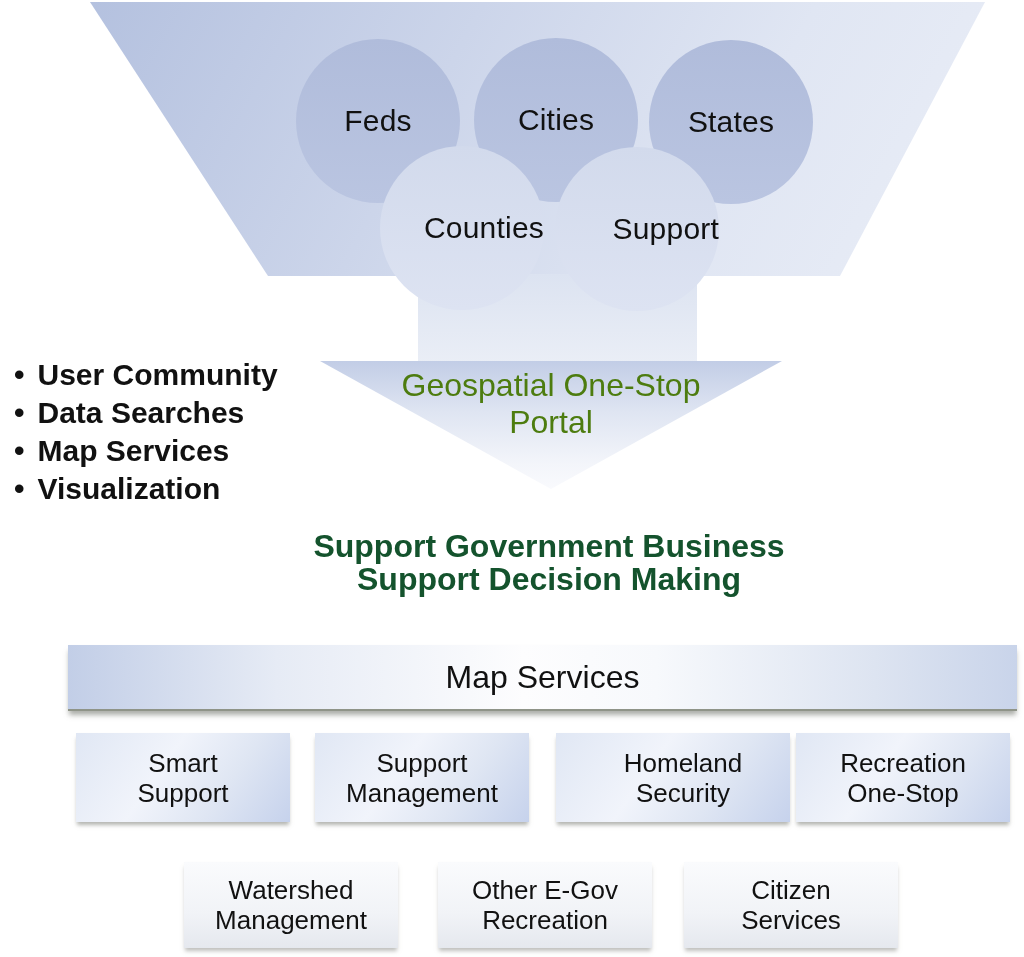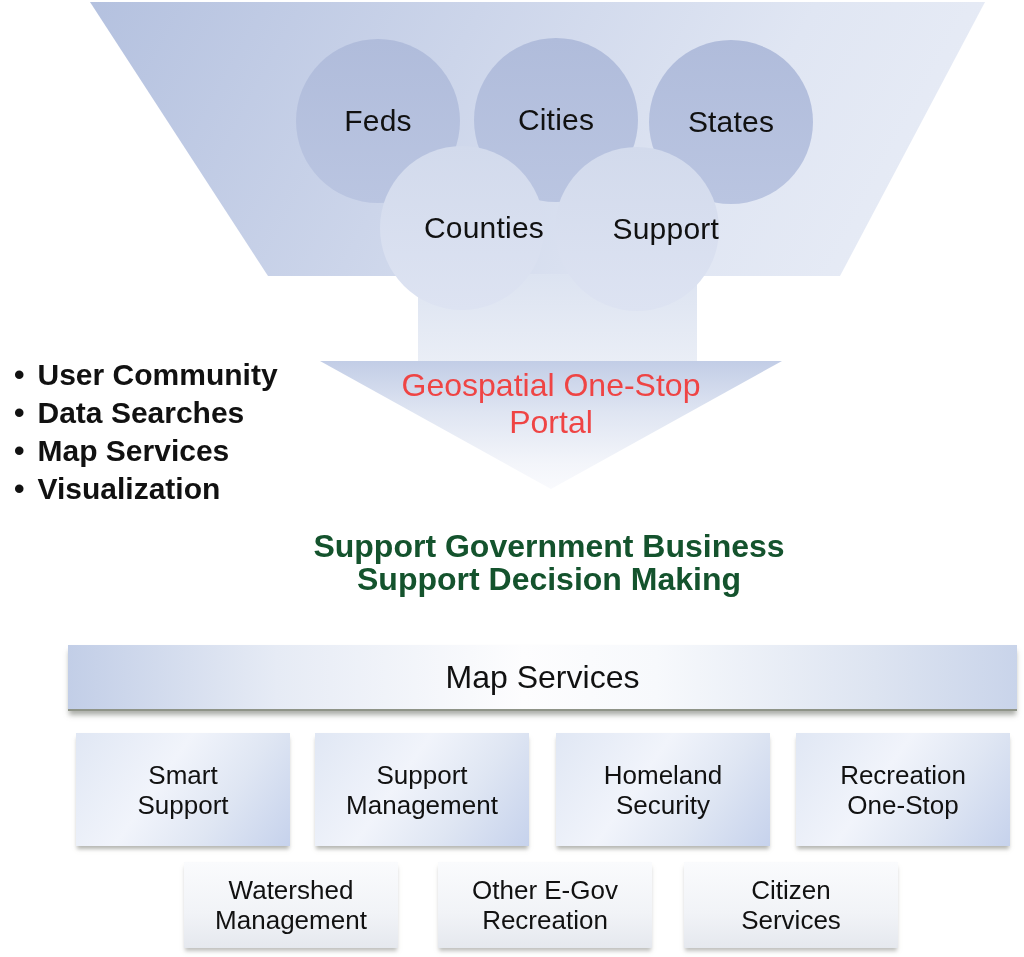--- a/index.html
+++ b/index.html
@@ -49,21 +49,21 @@
   .c-states   { left: 649px; top: 40px;  }
   .c-counties { left: 380px; top: 146px; }
   .c-tribes   { left: 555px; top: 147px; }
 
   
   .portal-label {
     left: 331px; top: 367px; width: 440px;
     text-align: center;
     font-size: 32px;
     line-height: 37px;
-    color: #ef4444;
+    color: #4d7c0f;
     z-index: 4;
   }
   .portal-label span { display: block; }
 
   
   .bullets {
     left: 14px; top: 356px; width: 300px;
     font-size: 30px; font-weight: bold;
     line-height: 38px;
     z-index: 4;
@@ -96,32 +96,32 @@
   .box {
     width: 214px;
     display: flex; align-items: center; justify-content: center;
     text-align: center;
     font-size: 26px;
     line-height: 30px;
     z-index: 4;
   }
   .box span { display: block; }
   .row1 {
-    top: 733px; height: 113px;
+    top: 733px; height: 89px;
     background: linear-gradient(125deg, #e0e7f4 0%, #f1f4fb 40%, #dfe6f3 68%, #c6d2ec 100%);
     box-shadow: 0 4px 4px -1px rgba(118, 120, 112, 0.55);
   }
   .row2 {
     top: 862px; height: 86px;
     background: linear-gradient(180deg, #fafbfd 0%, #f1f3f7 60%, #e5e8ee 100%);
     box-shadow: 0 4px 4px -1px rgba(128, 130, 124, 0.5);
   }
   .b-smart      { left: 76px;  }
   .b-disaster   { left: 315px; }
-  .b-homeland   { left: 556px; }
+  .b-homeland   { left: 556px; padding-left: 20px; }
   .b-recreation { left: 796px; }
   .b-watershed  { left: 184px; align-items: center; }
   .b-othergov   { left: 438px; align-items: center; }
   .b-citizen    { left: 684px; }
 </style>
 </head>
 <body>
 
 <div class="canvas">
 

